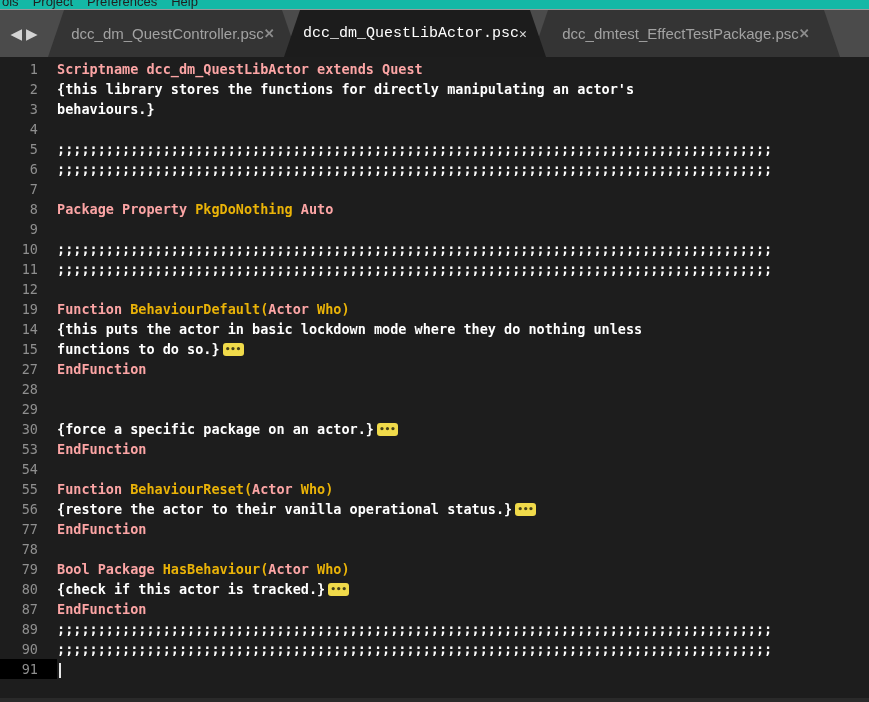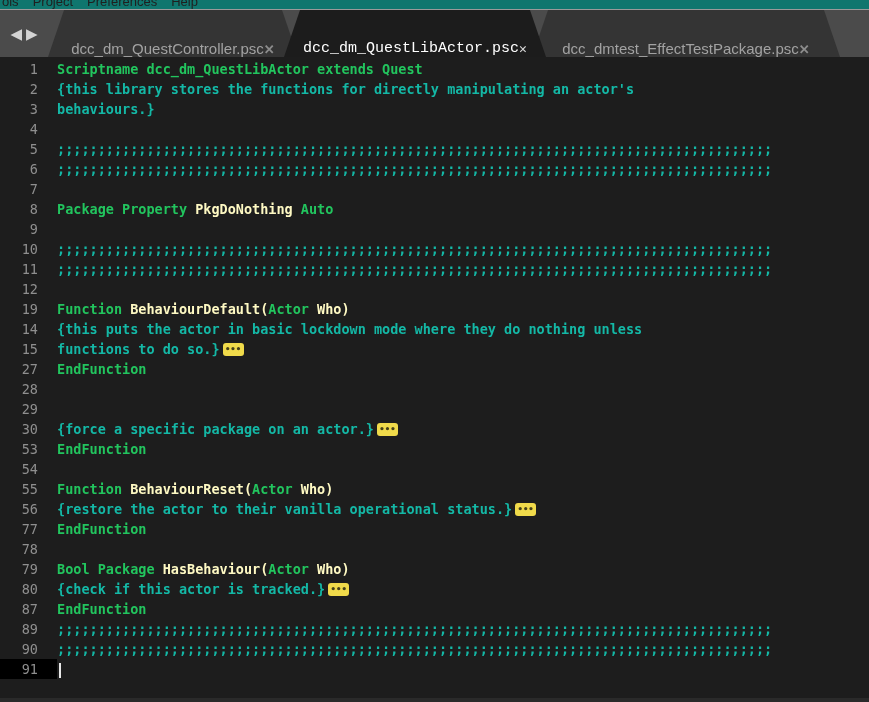--- a/index.html
+++ b/index.html
@@ -1,49 +1,49 @@
 <!DOCTYPE html>
 <html><head>
 <meta charset="utf-8">
 <style>
   html,body{margin:0;padding:0;background:#1d1d1d;}
   .app{position:relative;width:869px;height:702px;overflow:hidden;font-family:"Liberation Sans",sans-serif;}
 
   
-  .menubar{height:9px;background:#0f766e;overflow:hidden;border-bottom:1px solid #9a9a9a;}
+  .menubar{height:9px;background:#14b8a6;overflow:hidden;border-bottom:1px solid #9a9a9a;}
   .menubar-inner{display:flex;gap:14px;padding-left:2px;font-size:13px;color:#1f1f1f;transform:translateY(-6px);}
   .menu-item{white-space:nowrap;}
 
   
   .tabbar{position:relative;height:47px;background:#4b4b4b;display:flex;align-items:stretch;}
   .navarrows{flex:0 0 48px;display:flex;align-items:center;justify-content:center;gap:4px;color:#d4d4d4;font-size:15px;}
   .navarrow{cursor:default;line-height:1;}
-  .tab{position:relative;display:flex;align-items:flex-end;justify-content:center;
+  .tab{position:relative;display:flex;align-items:center;justify-content:center;
        clip-path:polygon(16px 0, calc(100% - 16px) 0, 100% 100%, 0 100%);
        font-size:15px;margin-right:-14px;}
   .tab.inactive{background:#343434;color:#a2a2a2;z-index:1;}
   .tab.active{background:#1c1c1c;color:#ffffff;z-index:2;font-weight:500;}
   .tab-close{font-size:13px;color:#8c8c8c;font-weight:bold;}
   .tab.active .tab-close{color:#d8d8d8;}
   .tab1{width:250px;}
   .tab2{width:262px;font-family:Liberation Mono, monospace;}
   .tab3{width:308px;}
 
   
   .editor{position:relative;height:642px;background:#1d1d1d;padding-top:2px;
           font-family:"DejaVu Sans Mono","Liberation Mono",monospace;
           font-size:13.5px;font-weight:bold;}
   .line{display:flex;height:20px;line-height:20px;}
   .gut{flex:0 0 57px;box-sizing:border-box;padding-right:19px;text-align:right;
        color:#8f8f8f;font-weight:normal;}
   .line.current .gut{background:#000000;}
   .code{white-space:pre;}
-  .tk-b{color:#22c55e;}
-  .tk-w{color:#fef9c3;}
-  .tk-g{color:#14b8a6;}
+  .tk-b{color:#fca5a5;}
+  .tk-w{color:#eab308;}
+  .tk-g{color:#ffffff;}
   .fold{display:inline-flex;align-items:center;justify-content:center;
         width:21px;height:13px;background:#f0da4a;border-radius:3px;
         margin-left:3px;vertical-align:middle;position:relative;top:-1px;}
   .fold::before{content:"•••";font-size:9px;line-height:1;letter-spacing:0px;color:#454018;font-weight:bold;}
   .caret{display:inline-block;width:2px;height:15px;background:#e8e8e8;vertical-align:middle;margin-left:2px;}
 
   .bottom-strip{position:absolute;left:0;bottom:0;width:100%;height:4px;background:#2a2a2a;}
 </style>
 </head>
 <body>

